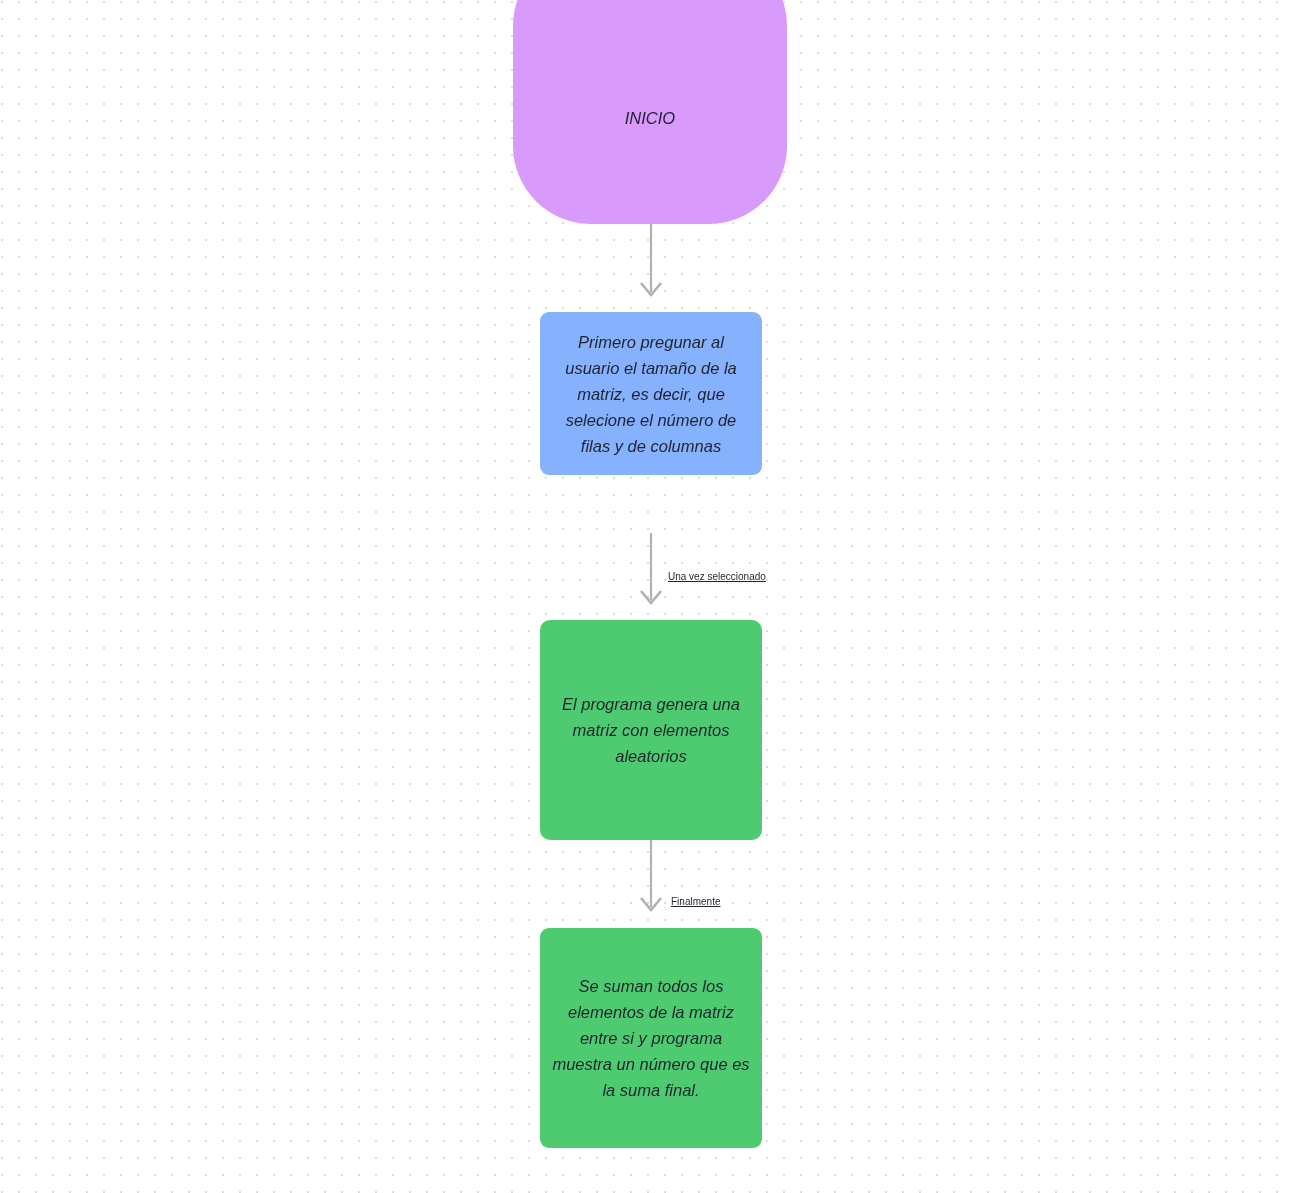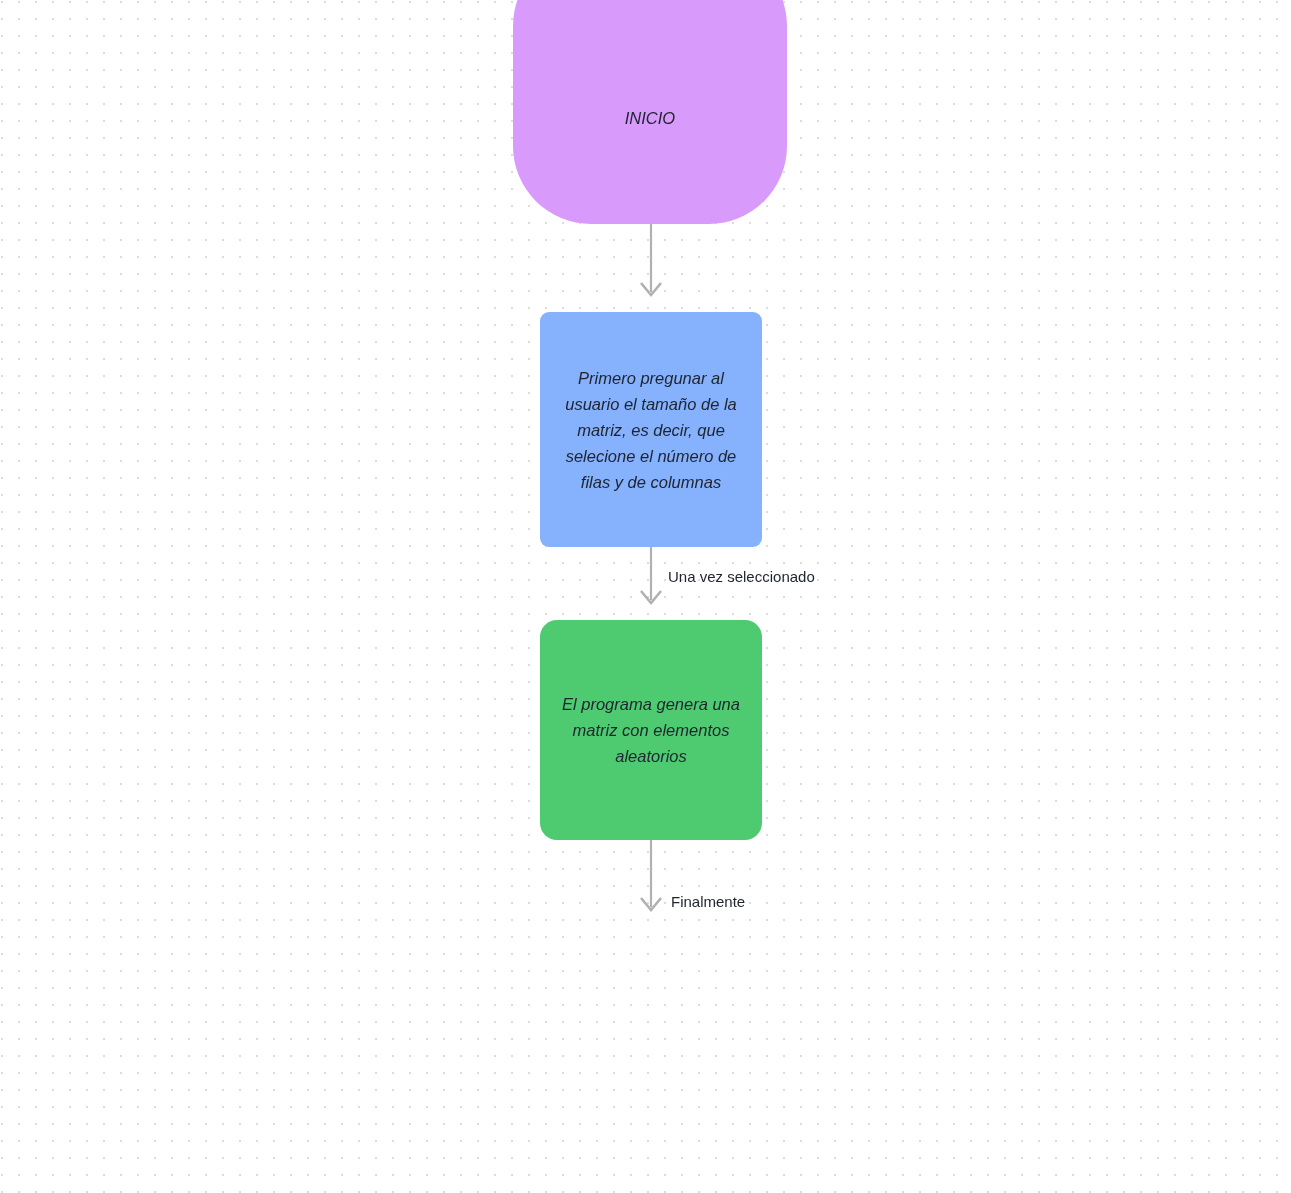--- a/index.html
+++ b/index.html
@@ -59,33 +59,33 @@
   }
   #node-inicio .node-label {
     line-height: 24px;
   }
 
   
   #node-input {
     left: 540px;
     top: 312px;
     width: 222px;
-    height: 235px;
+    height: 163px;
     background-color: #85b1fd;
     border-radius: 9px;
     align-items: center;
   }
 
   #node-generate {
     left: 540px;
     top: 620px;
     width: 222px;
     height: 220px;
     background-color: #4ecb71;
-    border-radius: 17px;
+    border-radius: 10px;
   }
 
   #node-sum {
     left: 540px;
     top: 928px;
     width: 222px;
     height: 220px;
     background-color: #4ecb71;
     border-radius: 9px;
   }
@@ -109,25 +109,26 @@
   .edge-head {
     stroke: #b1b1b1;
     stroke-width: 2.6;
     fill: none;
     stroke-linecap: butt;
     stroke-linejoin: miter;
   }
 
   .edge-label {
     position: absolute;
-    font-size: 15px;
+    font-size: 10px;
     line-height: 18px;
     color: #1f2430;
     white-space: nowrap;
     user-select: none;
+    text-decoration: underline;
   }
 
   #edge-label-1 {
     left: 668px;
     top: 568px;
   }
   #edge-label-2 {
     left: 671px;
     top: 893px;
   }
@@ -160,18 +161,21 @@
   </div>
 
   <div class="node" id="node-input">
     <span class="node-label">Primero pregunar al usuario el tamaño de la matriz, es decir, que selecione el número de filas y de columnas</span>
   </div>
 
   <div class="node" id="node-generate">
     <span class="node-label">El programa genera una matriz con elementos aleatorios</span>
   </div>
 
+  <div class="node" id="node-sum">
+    <span class="node-label">Se suman todos los elementos de la matriz entre si y programa muestra un número que es la suma final.</span>
+  </div>
 
   <div class="edge-label" id="edge-label-1">Una vez seleccionado</div>
 
   <div class="edge-label" id="edge-label-2">Finalmente</div>
 
 </div>
 
 </body></html>

